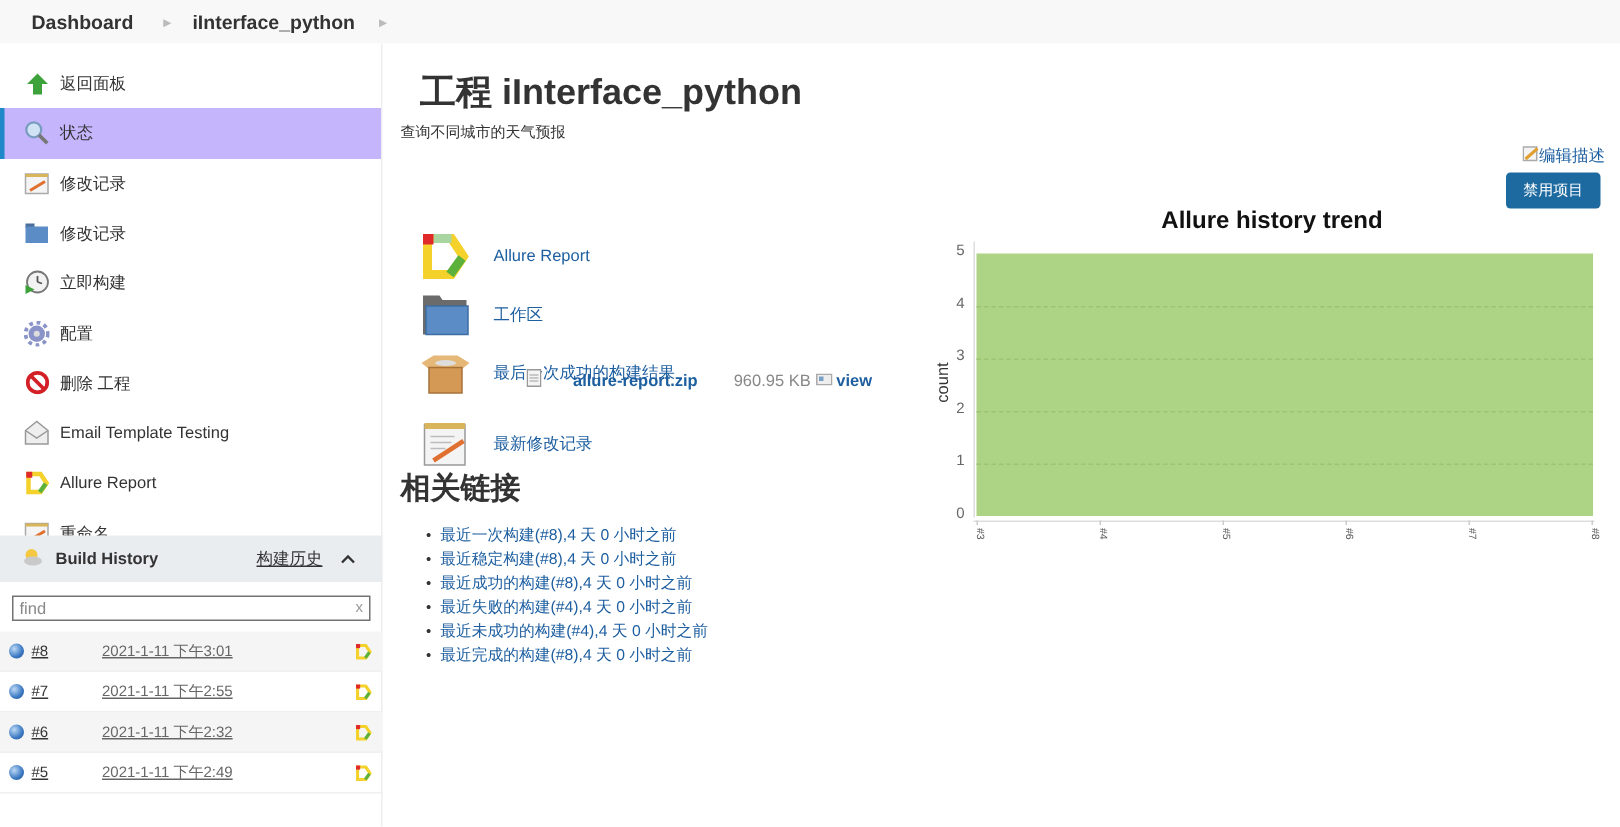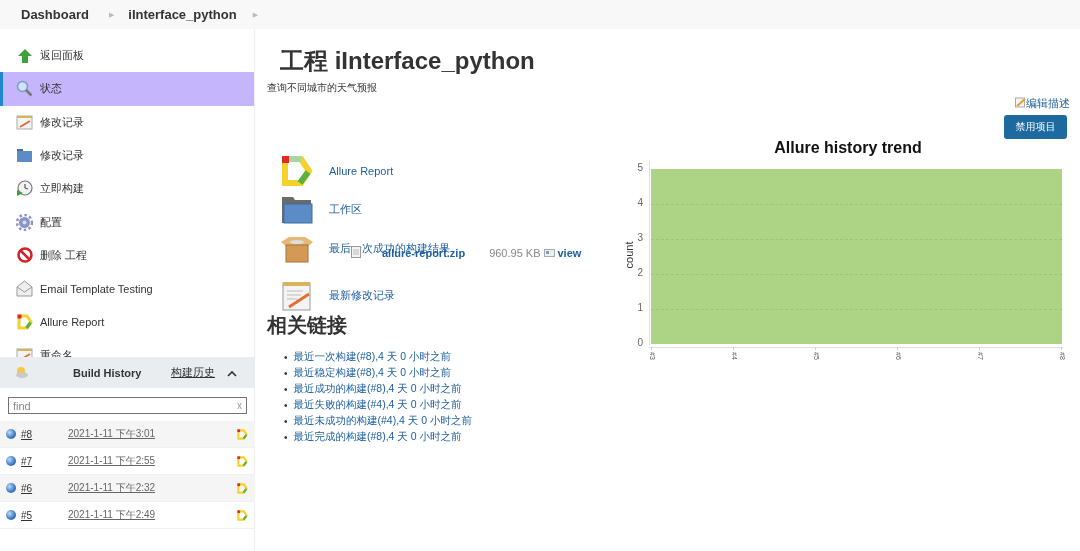--- a/index.html
+++ b/index.html
@@ -14,21 +14,21 @@
 
   
   .sidebar { position: absolute; top: 29px; left: 0; width: 255px; height: 522px; background: #fff; border-right: 1px solid #eee; }
   .side-tasks { padding-top: 10px; }
   .side-item { height: 33.3px; display: flex; align-items: center; padding-left: 16px; font-size: 11px; color: #333; cursor: pointer; position: relative; }
   .side-item.active { background: #c4b5fd; }
   .side-item.active::before { content: ""; position: absolute; left: 0; top: 0; bottom: 0; width: 3px; background: #1e88c9; }
   .side-icon { width: 17px; height: 17px; margin-right: 7px; display: inline-flex; align-items: center; justify-content: center; }
 
   
-  .bh-header { position: absolute; top: 357px; left: 0; width: 255px; height: 31px; background: #e9edf0; display: flex; align-items: center; padding-left: 14px; font-size: 11px; font-weight: bold; color: #333; gap: 36px; }
+  .bh-header { position: absolute; top: 357px; left: 0; width: 255px; height: 31px; background: #e9edf0; display: flex; align-items: center; padding-left: 14px; font-size: 11px; font-weight: bold; color: #333; }
   .bh-header .bh-title { margin-left: 8px; }
   .bh-trend { position: absolute; right: 40px; font-weight: normal; text-decoration: underline; color: #333; font-size: 11px; cursor: pointer; }
   .bh-collapse { position: absolute; right: 18px; font-size: 11px; cursor: pointer; }
   .bh-search { position: absolute; top: 397px; left: 8px; width: 239px; height: 17px; border: 1px solid #737373; background: #fff; font-size: 11px; color: #888; padding-left: 4px; display: flex; align-items: center; }
   .bh-search input { border: none; outline: none; font-size: 11px; width: 215px; font-family: "Liberation Sans", sans-serif; color: #333; }
   .bh-search input::placeholder { color: #888; }
   .bh-clear { position: absolute; right: 4px; color: #999; font-size: 10px; cursor: pointer; }
   .bh-list { position: absolute; top: 421px; left: 0; width: 255px; }
   .bh-row { height: 27px; display: flex; align-items: center; font-size: 10px; position: relative; border-bottom: 1px solid #f0f0f0; }
   .bh-row:nth-child(odd) { background: #f5f5f5; }

